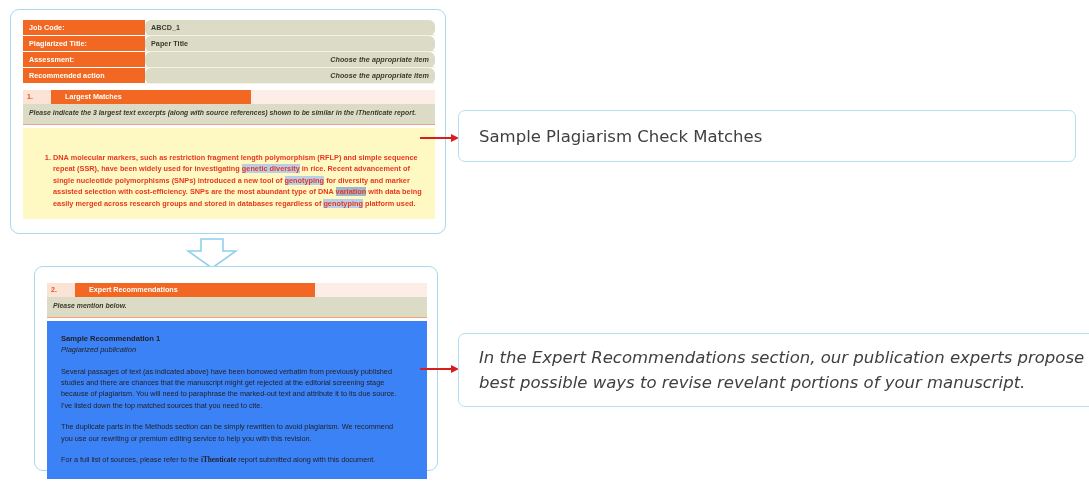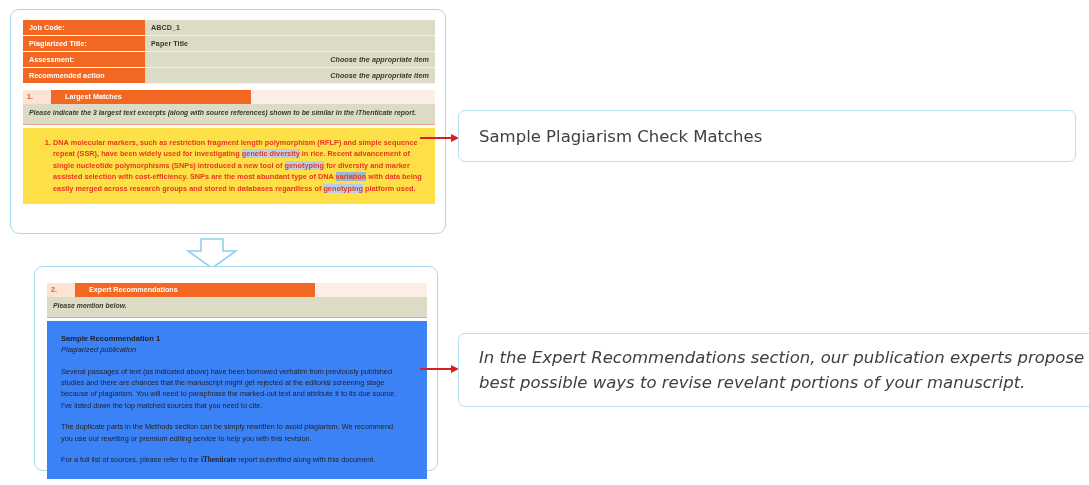--- a/index.html
+++ b/index.html
@@ -60,20 +60,21 @@
     background: #f26722;
     color: #ffffff;
     font-weight: bold;
     border-bottom: 1px solid #ffffff;
   }
   .meta-value {
     background: #dcdcc6;
     color: #3a3a2c;
     font-weight: bold;
     border-bottom: 1px solid #f2f2e8;
+    border-radius: 6px;
   }
   .meta-value.italic {
     font-style: italic;
     text-align: right;
   }
 
   
   .section-bar {
     display: flex;
     margin-top: 6px;
@@ -111,22 +112,22 @@
     font-style: italic;
     font-weight: bold;
     font-size: 6.9px;
     line-height: 10.5px;
     padding: 4px 8px 5px 6px;
     border-bottom: 1px solid #f0a37a;
   }
 
   
   .excerpt-body {
-    background: #fde047;
-    padding: 9px 10px 10px 10px;
+    background: #fef9c3;
+    padding: 24px 10px 10px 10px;
     margin-top: 3px;
   }
   ol.excerpt-list {
     margin: 0;
     padding-left: 20px;
     list-style-position: outside;
   }
   ol.excerpt-list li {
     color: #e8371f;
     font-size: 7.3px;

